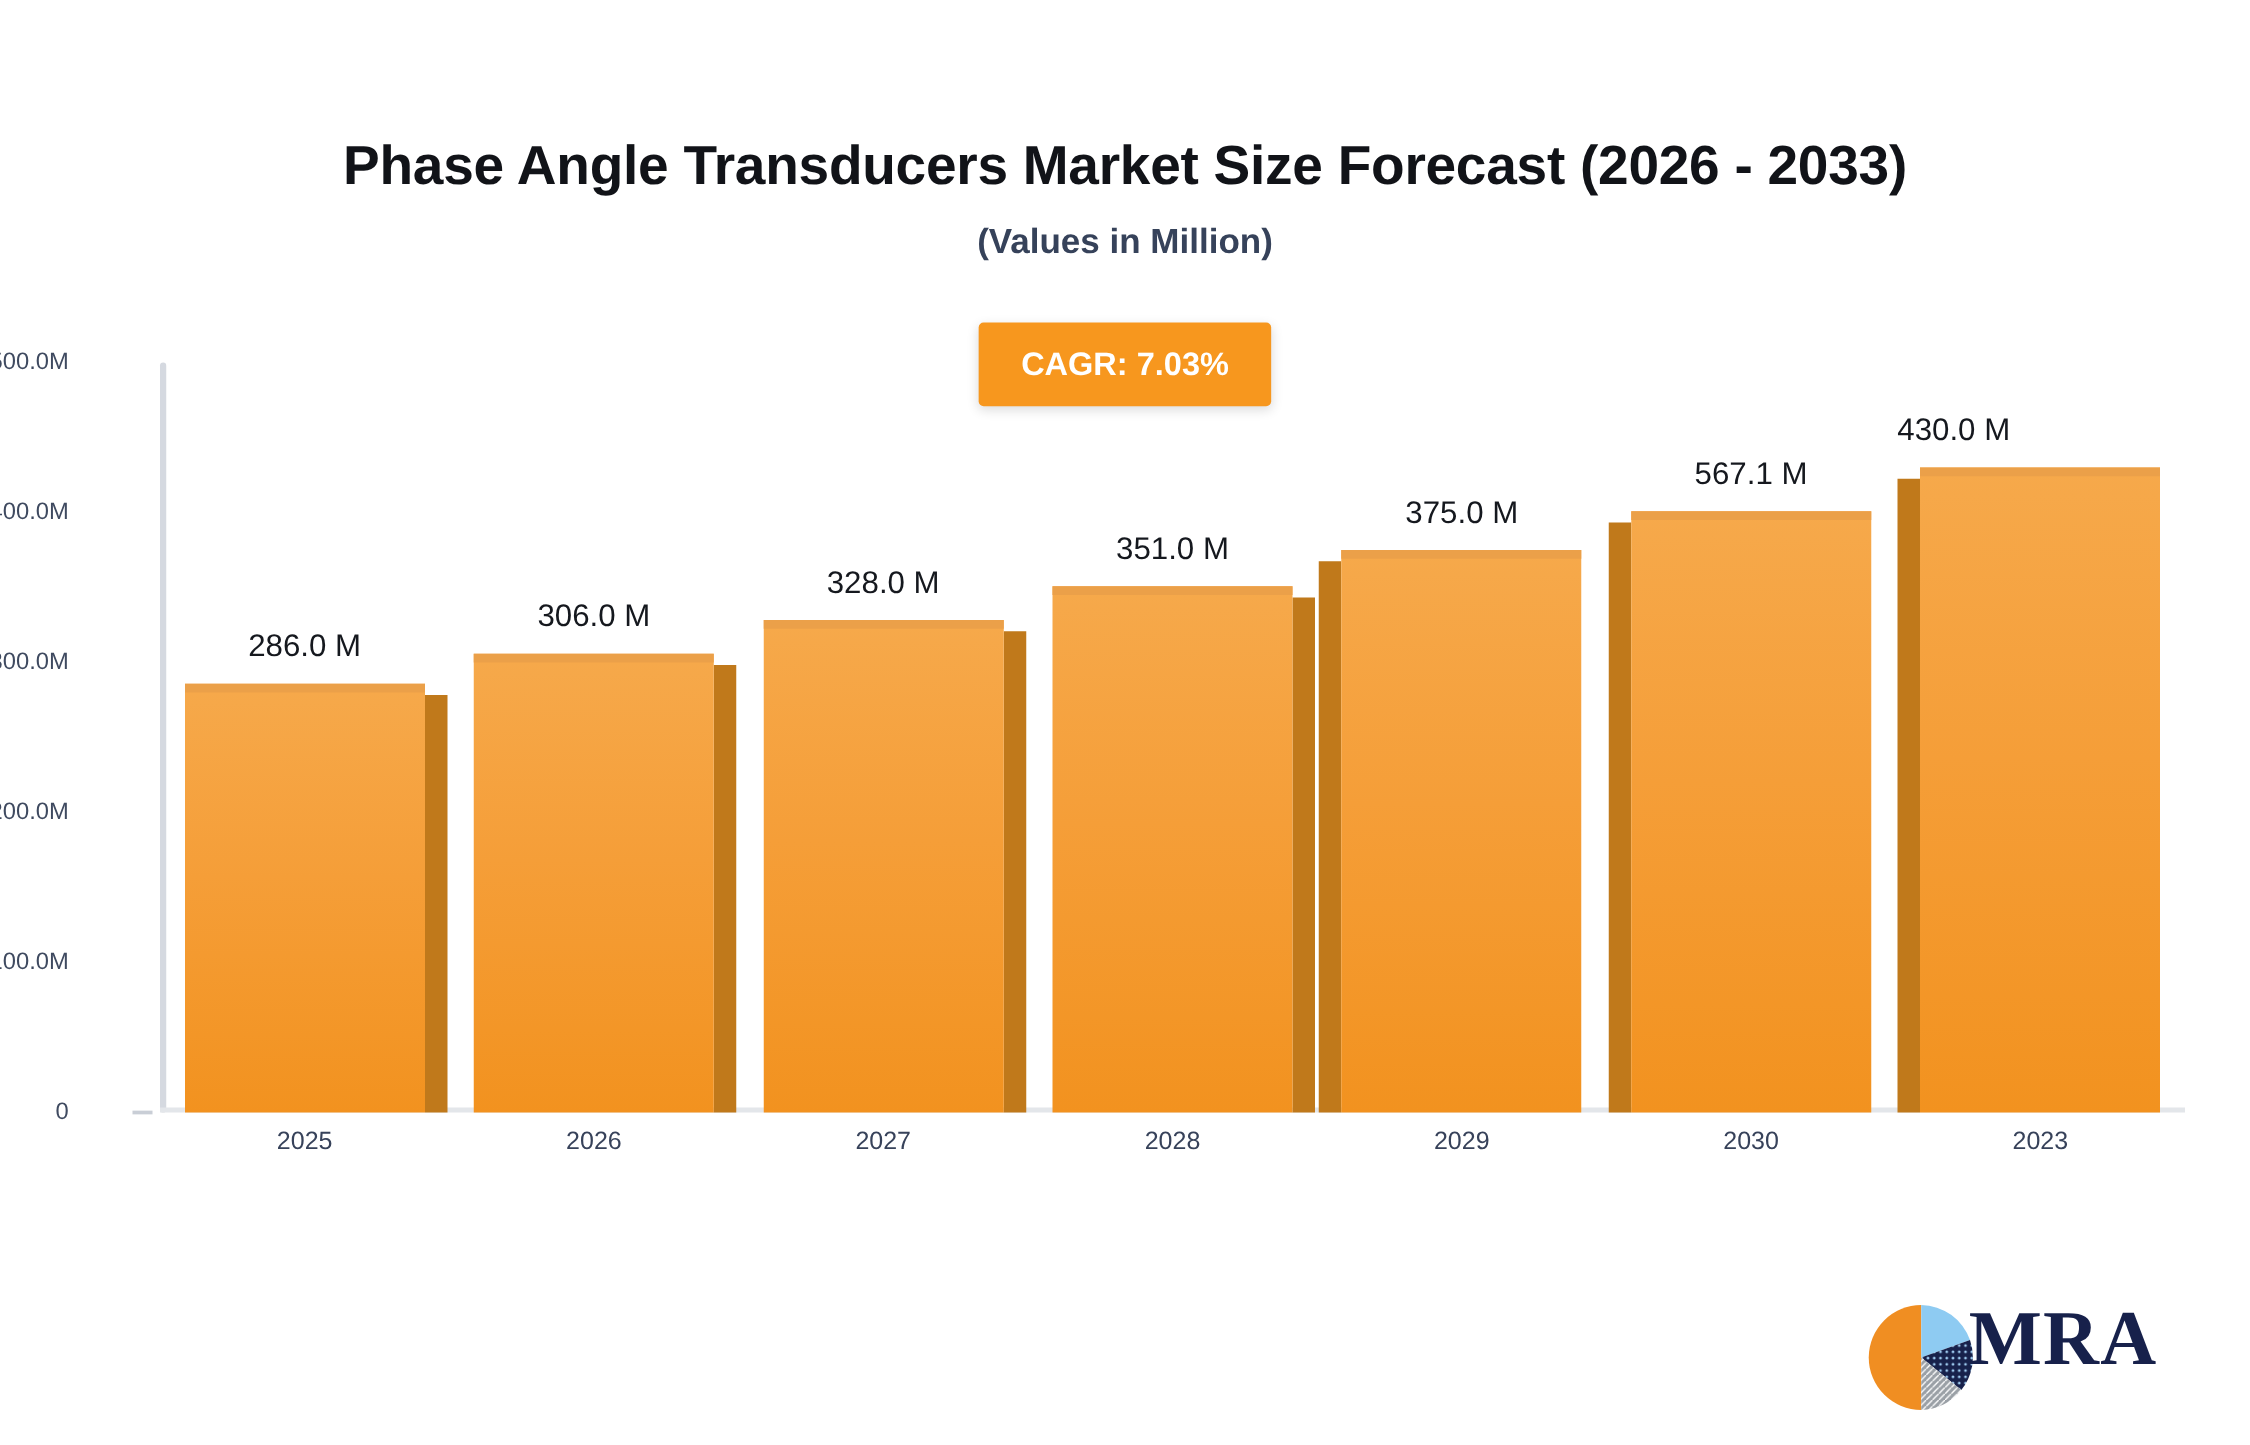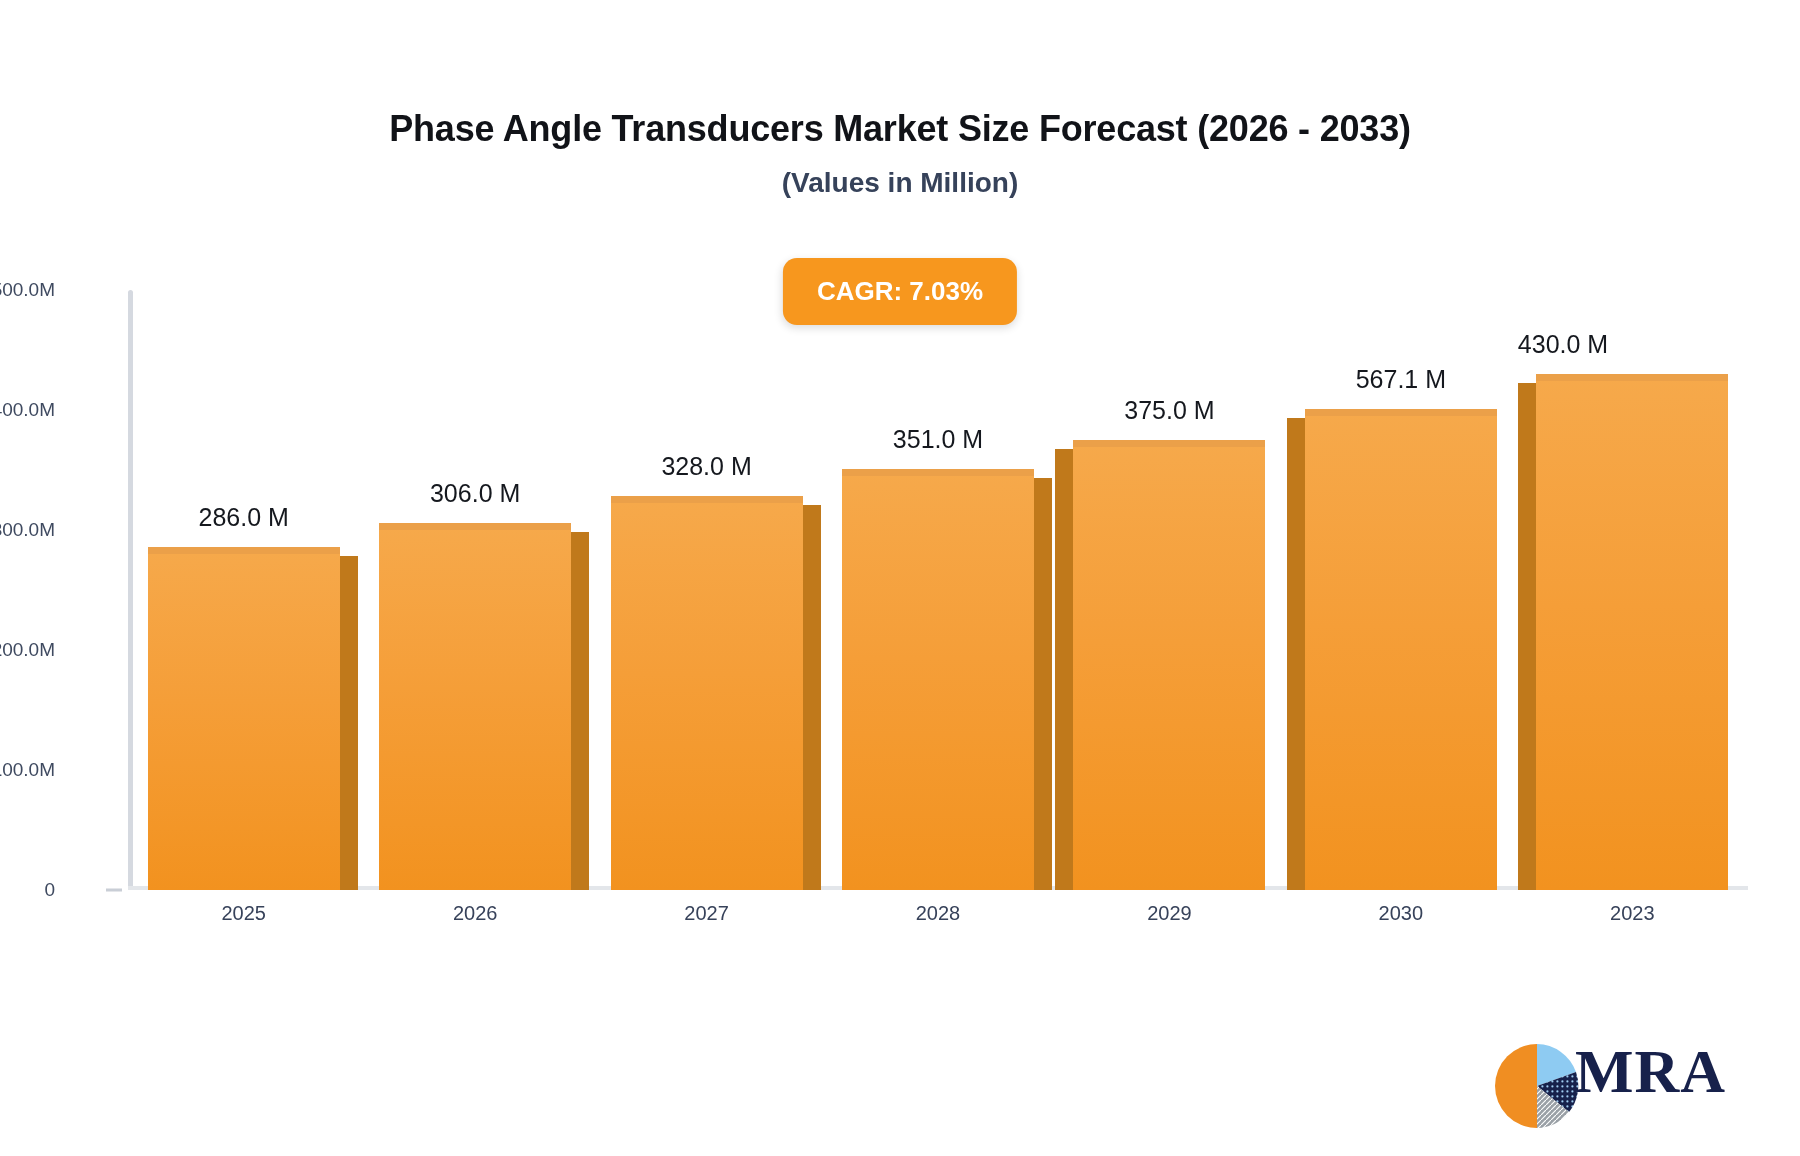--- a/index.html
+++ b/index.html
@@ -21,21 +21,21 @@
 
   
   #title-block {
     position: absolute;
     top: 108px;
     left: 0;
     width: 1800px;
     text-align: center;
   }
   #chart-title {
-    font-size: 36px;
+    font-size: 44px;
     font-weight: 700;
     color: #111318;
     letter-spacing: -0.2px;
     line-height: 1.15;
   }
   #chart-subtitle {
     margin-top: 18px;
     font-size: 28px;
     font-weight: 600;
     color: #36425a;
@@ -45,21 +45,21 @@
   #cagr-badge {
     position: absolute;
     top: 258px;
     left: 50%;
     transform: translateX(-50%);
     background: #F7971E;
     color: #ffffff;
     font-size: 26px;
     font-weight: 700;
     padding: 18px 34px;
-    border-radius: 14px;
+    border-radius: 4px;
     box-shadow: 0 3px 9px rgba(0,0,0,0.14);
     white-space: nowrap;
   }
 
   
   #plot {
     position: absolute;
     left: 128px;
     top: 290px;
     width: 1620px;

